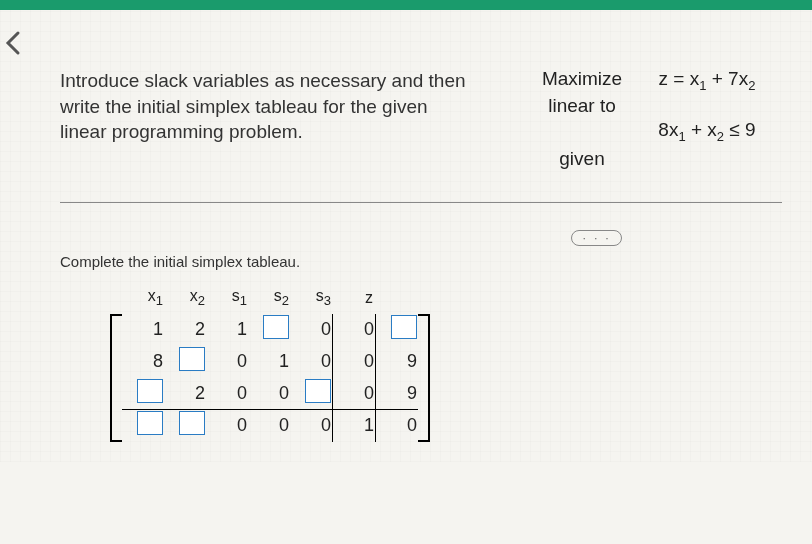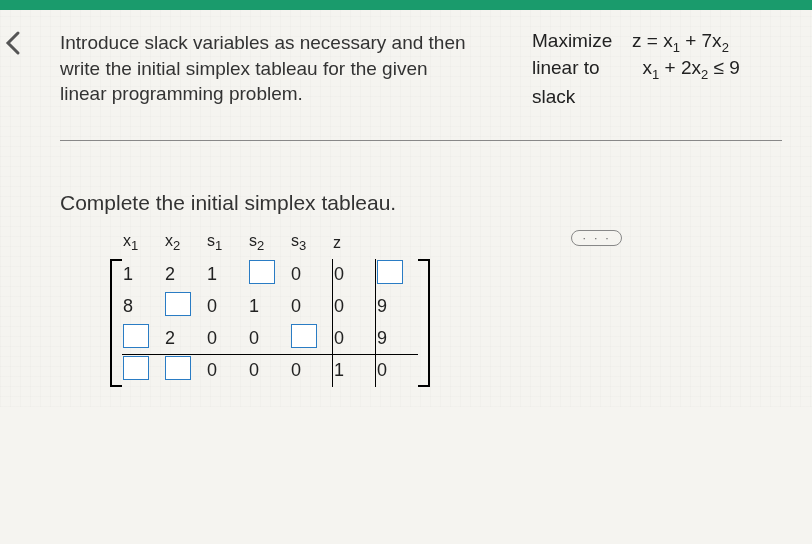--- a/index.html
+++ b/index.html
@@ -26,55 +26,55 @@
     font-weight: bold;
     line-height: 1;
     padding: 4px;
   }
   .content {
     padding: 20px 30px 20px 60px;
     background-image:
       repeating-linear-gradient(0deg, rgba(0,0,0,0.015), rgba(0,0,0,0.015) 1px, transparent 1px, transparent 10px),
       repeating-linear-gradient(90deg, rgba(0,0,0,0.015), rgba(0,0,0,0.015) 1px, transparent 1px, transparent 10px);
   }
-  .top-row { display: flex; gap: 64px; }
+  .top-row { display: flex; gap: 64px; margin-top: 38px; }
   .instructions {
     flex: 1;
     font-size: 19px;
     color: #333;
     line-height: 1.35;
   }
   .problem {
     flex: 0 0 250px;
     font-size: 19px;
     color: #222;
   }
   .prow { display: flex; margin-bottom: 2px; }
-  .plabel { width: 100px; }
-  .pmath { flex:1; text-align:left; white-space:nowrap; }
+  .plabel { width: 100px; text-align: center; }
+  .pmath { flex:1; text-align:center; white-space:nowrap; }
   sub { font-size: 13px; vertical-align: sub; }
   .divider {
     border: none;
     border-top: 1px solid #888;
     margin: 30px 0 10px 0;
   }
   .ellipsis-badge {
     position: absolute;
     right: 190px;
     top: 230px;
     border: 1px solid #888;
     border-radius: 10px;
     padding: 0 10px;
     font-size: 12px;
     color: #666;
     background: #f5f4f0;
     letter-spacing: 2px;
   }
   .complete-label {
-    font-size: 21px;
+    font-size: 15px;
     color: #333;
     margin-top: 50px;
     margin-bottom: 12px;
   }
   .tableau-wrap {
     display: flex;
     align-items: stretch;
     margin-left: 50px;
     font-size: 18px;
   }
@@ -96,21 +96,21 @@
   .bracket.left::after { bottom: 0; left:0;}
   .bracket.right::before { top: 0; right:0; left:auto;}
   .bracket.right::after { bottom: 0; right:0; left:auto;}
   .tab-body { display: flex; }
   .col-group { border-right: 1px solid #000; padding: 0; }
   .col-group:last-child { border-right: none; }
   table { border-collapse: collapse; }
   td, th {
     width: 42px;
     height: 32px;
-    text-align: left;
+    text-align: right;
     font-weight: normal;
     color: #222;
   }
   tr.last-row td { border-top: 1.5px solid #000; }
   .headers th { font-weight: normal; height: 28px; }
   .inputbox {
     display: inline-block;
     width: 26px;
     height: 24px;
     border: 1.5px solid #2a7cc4;
@@ -132,27 +132,30 @@
   <div class="top-row">
     <div class="instructions">Introduce slack variables as necessary and then write the initial simplex tableau for the given linear programming problem.</div>
 
     <div class="problem">
       <div class="prow">
         <div class="plabel">Maximize</div>
         <div class="pmath">z = x<sub>1</sub> + 7x<sub>2</sub></div>
       </div>
       <div class="prow">
         <div class="plabel">linear to</div>
-        <div class="pmath">&nbsp;&nbsp;x<sub>1</sub> + 2x<sub>2</sub> ≤ 9</div>
       </div>
       <div class="prow">
         <div class="plabel"></div>
-      </div>
-      <div class="prow">
-        <div class="plabel">slack</div>
+        <div class="pmath">8x<sub>1</sub> + x<sub>2</sub> ≤ 9</div>
+      </div>
+      <div class="prow">
+        <div class="plabel"></div>
+      </div>
+      <div class="prow">
+        <div class="plabel">given</div>
       </div>
     </div>
   </div>
 
   <hr class="divider">
   <div class="ellipsis-badge">· · ·</div>
 
   <div class="complete-label">Complete the initial simplex tableau.</div>
 
   <div style="margin-left:50px;">

